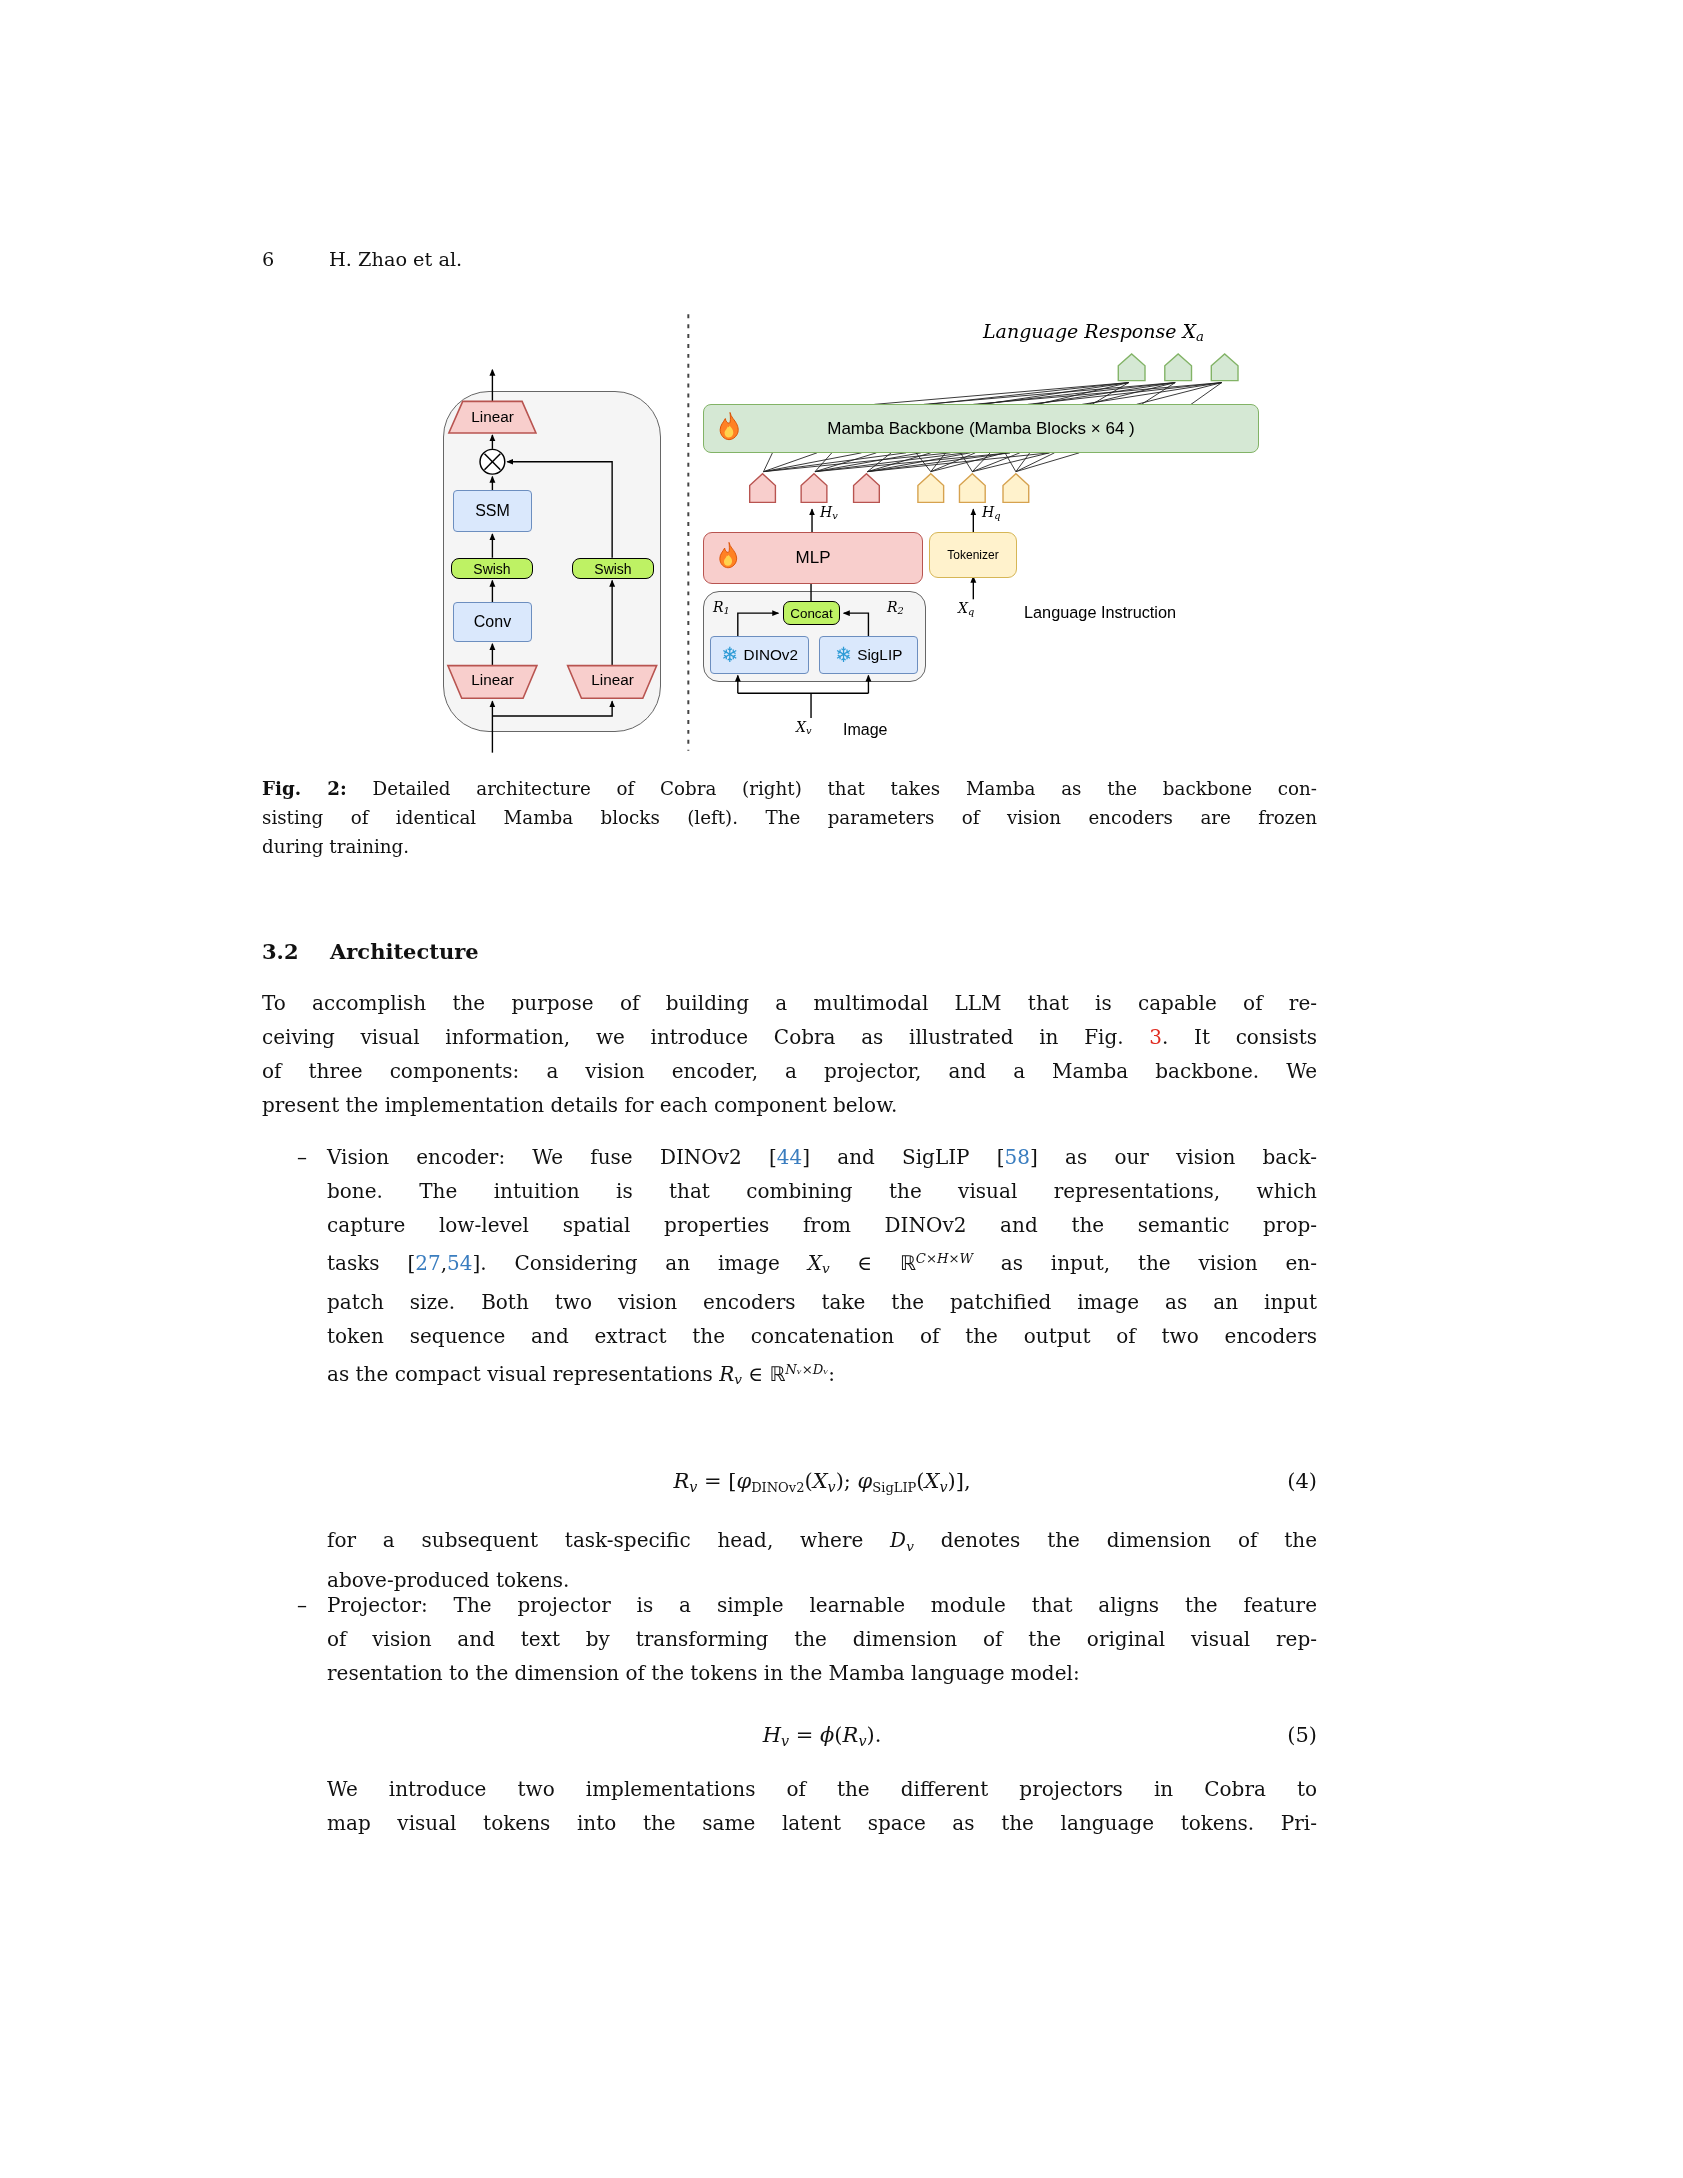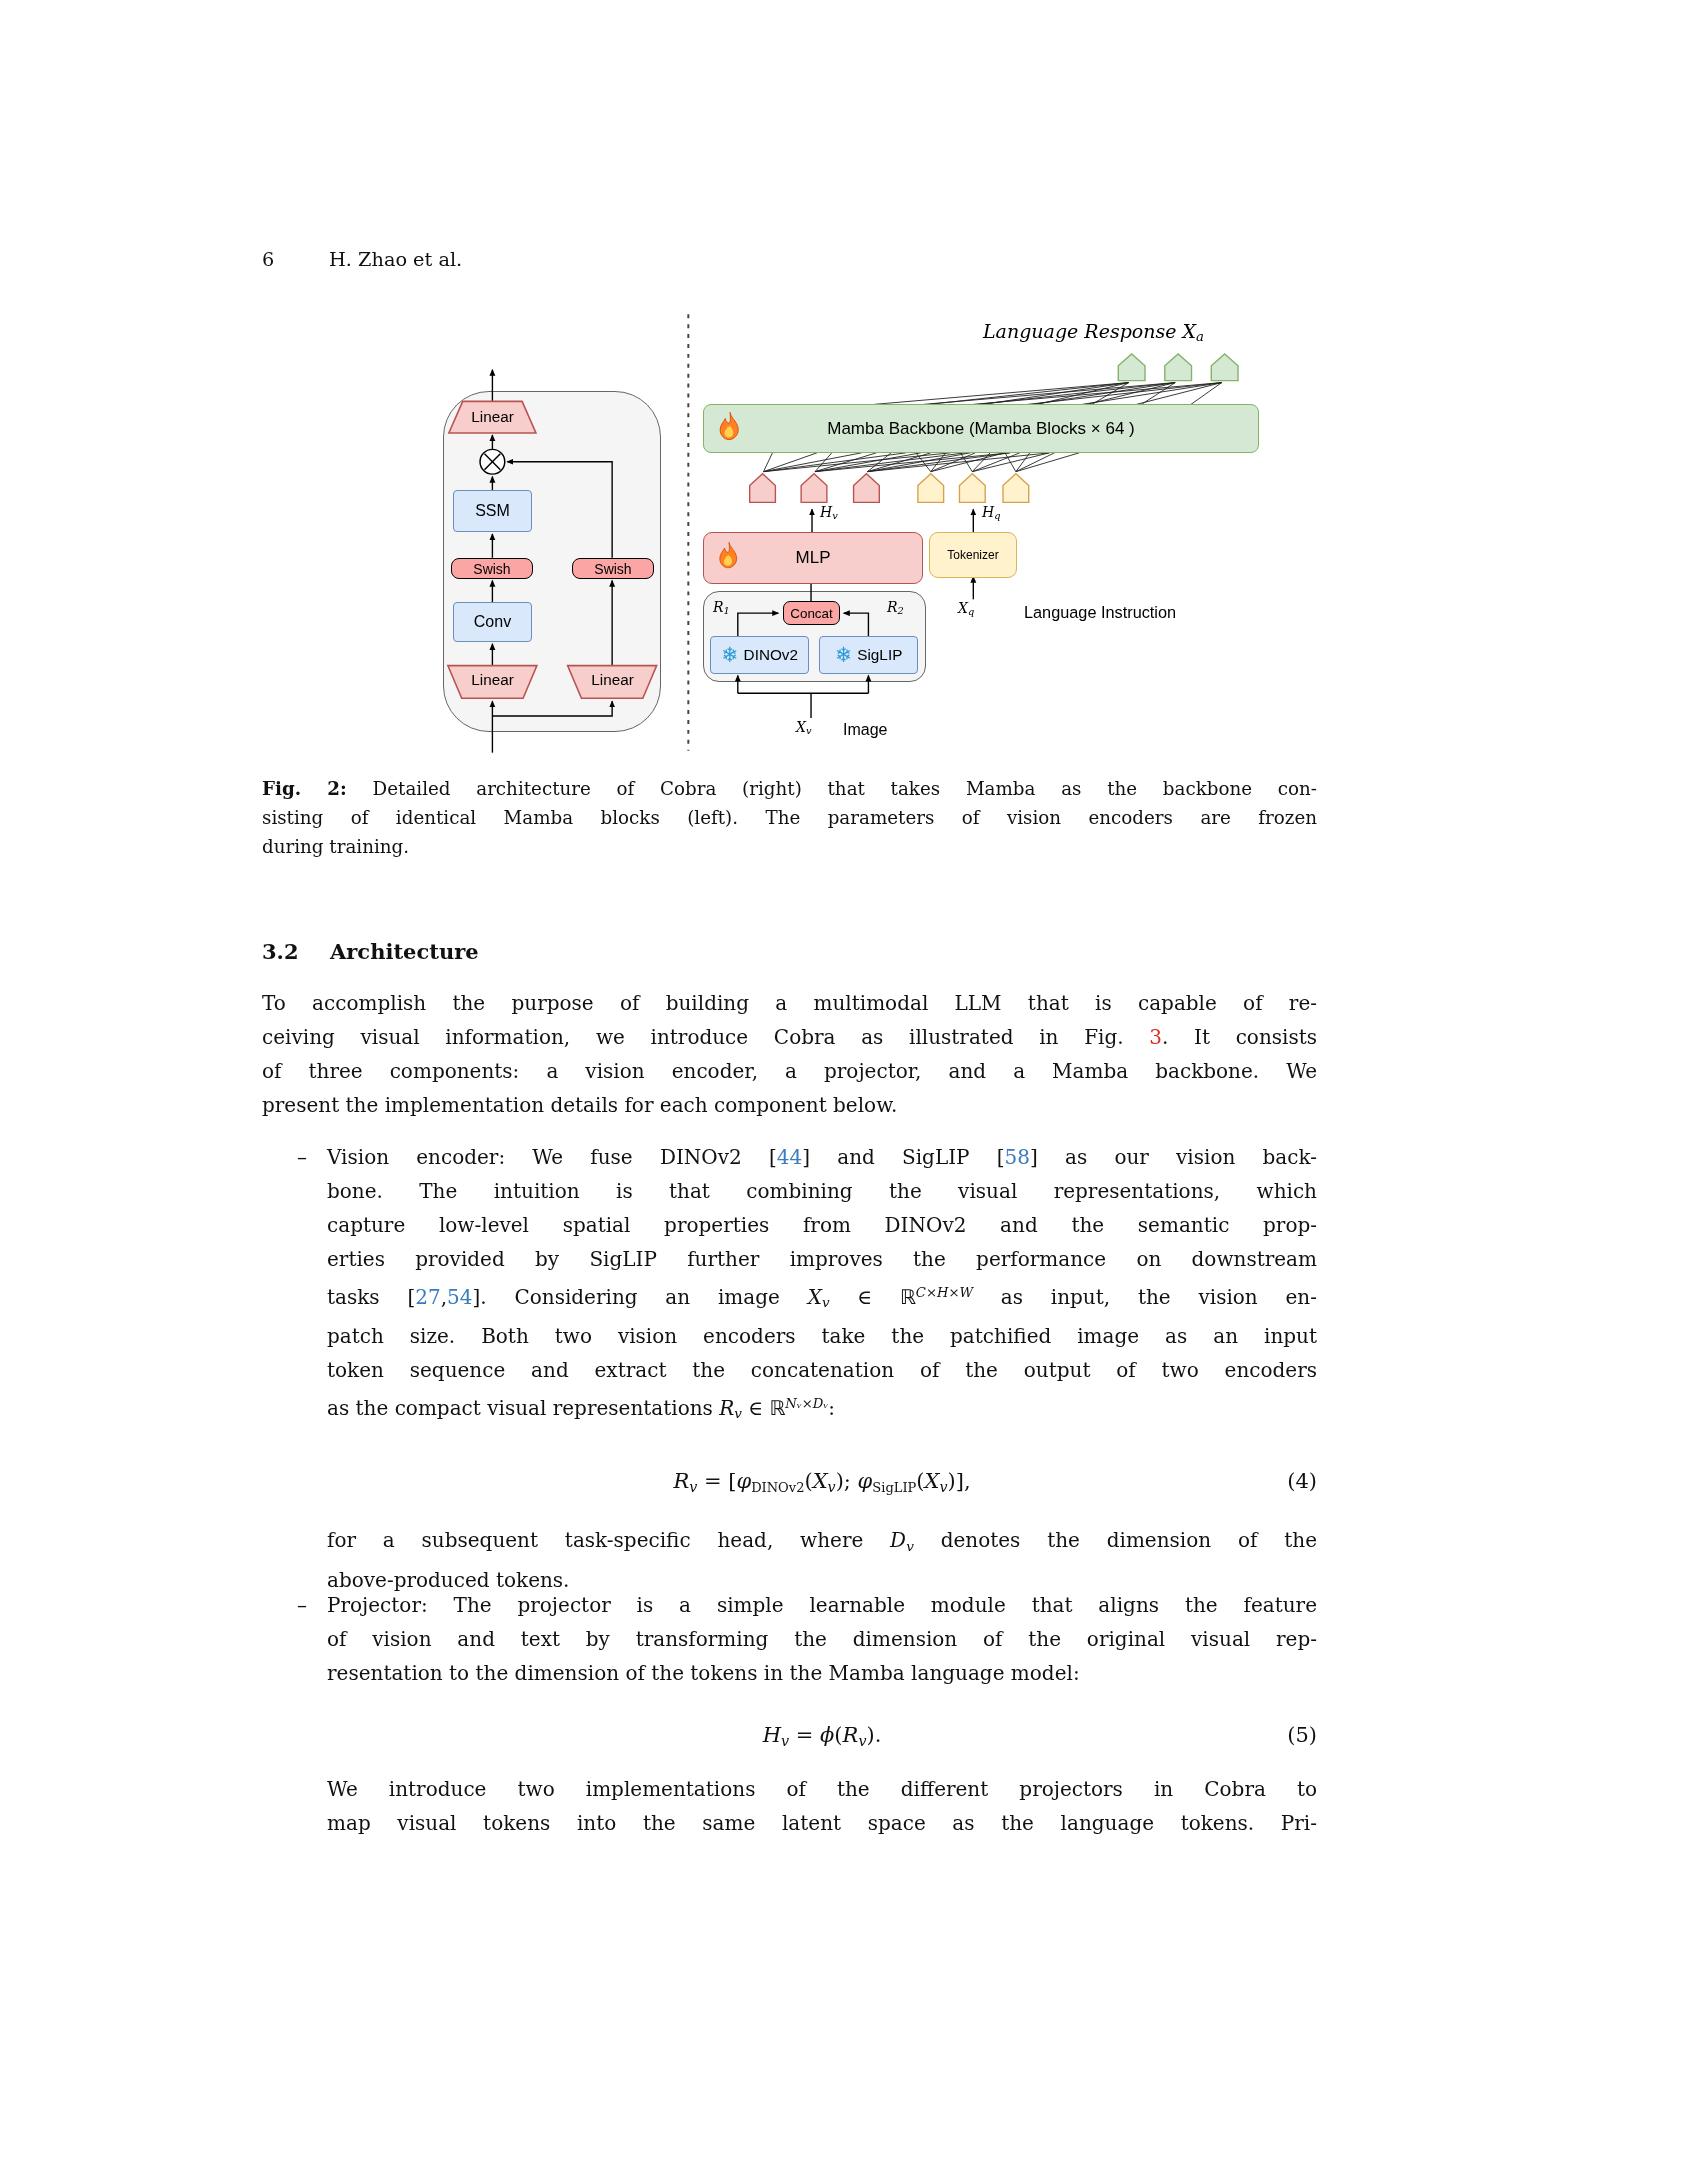--- a/index.html
+++ b/index.html
@@ -16,21 +16,21 @@
        font-family:"Liberation Sans","DejaVu Sans",sans-serif;}
   .fig .container{position:absolute;background:#f5f5f5;border:1.6px solid #666;z-index:0;}
   .fig svg.wires{position:absolute;left:0;top:0;z-index:1;pointer-events:none;}
   .fig .box{position:absolute;display:flex;align-items:center;justify-content:center;
             z-index:2;font-size:16px;color:#000;box-sizing:border-box;}
   .fig .lbl{position:absolute;z-index:2;white-space:nowrap;color:#000;}
   .blue{background:#dae8fc;border:1.5px solid #6c8ebf;border-radius:4px;}
   .pinkbox{background:#f8cecc;border:1.5px solid #b85450;border-radius:9px;}
   .greenbox{background:#d5e8d4;border:1.5px solid #82b366;border-radius:8px;}
   .yellowbox{background:#fff2cc;border:1.5px solid #d6b656;border-radius:9px;}
-  .whitebox{background:#fca5a5;border:1.4px solid #000;border-radius:7px;}
+  .whitebox{background:#bef264;border:1.4px solid #000;border-radius:7px;}
   .math{font-family:"DejaVu Serif","Liberation Serif",serif;font-style:italic;font-size:14px;}
   .math .seg-msub{font-size:70%;font-style:italic;vertical-align:-0.25em;}
   .snow{color:#2e9bd6;font-family:"DejaVu Sans",sans-serif;font-style:normal;
         font-size:21px;margin-right:5px;}
   .fireicon{position:absolute;left:11px;top:50%;transform:translateY(-50%);z-index:3;}
 
   
   .caption{position:absolute;left:262px;top:774px;width:1055px;font-size:18.3px;}
   .caption .cline{line-height:29px;text-align:justify;text-align-last:justify;}
   .caption .cline.last{text-align-last:left;}
@@ -227,21 +227,20 @@
     <div class="bline"><span class="seg-n">ceiving visual information, we introduce Cobra as illustrated in Fig. </span><span class="seg-red">3</span><span class="seg-n">. It consists</span></div>
     <div class="bline"><span class="seg-n">of three components: a vision encoder, a projector, and a Mamba backbone. We</span></div>
     <div class="bline last"><span class="seg-n">present the implementation details for each component below.</span></div>
   </div>
 
   <div class="marker" style="top:1140px;">–</div>
   <div class="para" style="left:327px;top:1140px;width:990px;">
     <div class="bline"><span class="seg-n">Vision encoder: We fuse DINOv2 [</span><span class="seg-cite">44</span><span class="seg-n">] and SigLIP [</span><span class="seg-cite">58</span><span class="seg-n">] as our vision back-</span></div>
     <div class="bline"><span class="seg-n">bone. The intuition is that combining the visual representations, which</span></div>
     <div class="bline"><span class="seg-n">capture low-level spatial properties from DINOv2 and the semantic prop-</span></div>
-    <div class="bline"><span class="seg-n">erties provided by SigLIP further improves the performance on downstream</span></div>
     <div class="bline"><span class="seg-n">tasks [</span><span class="seg-cite">27</span><span class="seg-n">,</span><span class="seg-cite">54</span><span class="seg-n">]. Considering an image </span><span class="seg-i">X</span><span class="seg-sub">v</span><span class="seg-n"> ∈ </span><span class="seg-bb">ℝ</span><span class="seg-supi">C×H×W</span><span class="seg-n"> as input, the vision en-</span></div>
     <div class="bline"><span class="seg-n">patch size. Both two vision encoders take the patchified image as an input</span></div>
     <div class="bline"><span class="seg-n">token sequence and extract the concatenation of the output of two encoders</span></div>
     <div class="bline last"><span class="seg-n">as the compact visual representations </span><span class="seg-i">R</span><span class="seg-sub">v</span><span class="seg-n"> ∈ </span><span class="seg-bb">ℝ</span><span class="seg-supi">Nᵥ×Dᵥ</span><span class="seg-n">:</span></div>
   </div>
 
   <div class="eq" style="top:1463px;">
     <span><span class="seg-i">R</span><span class="seg-sub">v</span><span class="seg-n"> = [</span><span class="seg-i">φ</span><span class="seg-subn">DINOv2</span><span class="seg-n">(</span><span class="seg-i">X</span><span class="seg-sub">v</span><span class="seg-n">); </span><span class="seg-i">φ</span><span class="seg-subn">SigLIP</span><span class="seg-n">(</span><span class="seg-i">X</span><span class="seg-sub">v</span><span class="seg-n">)],</span></span>
     <span class="eqnum">(4)</span>
   </div>

